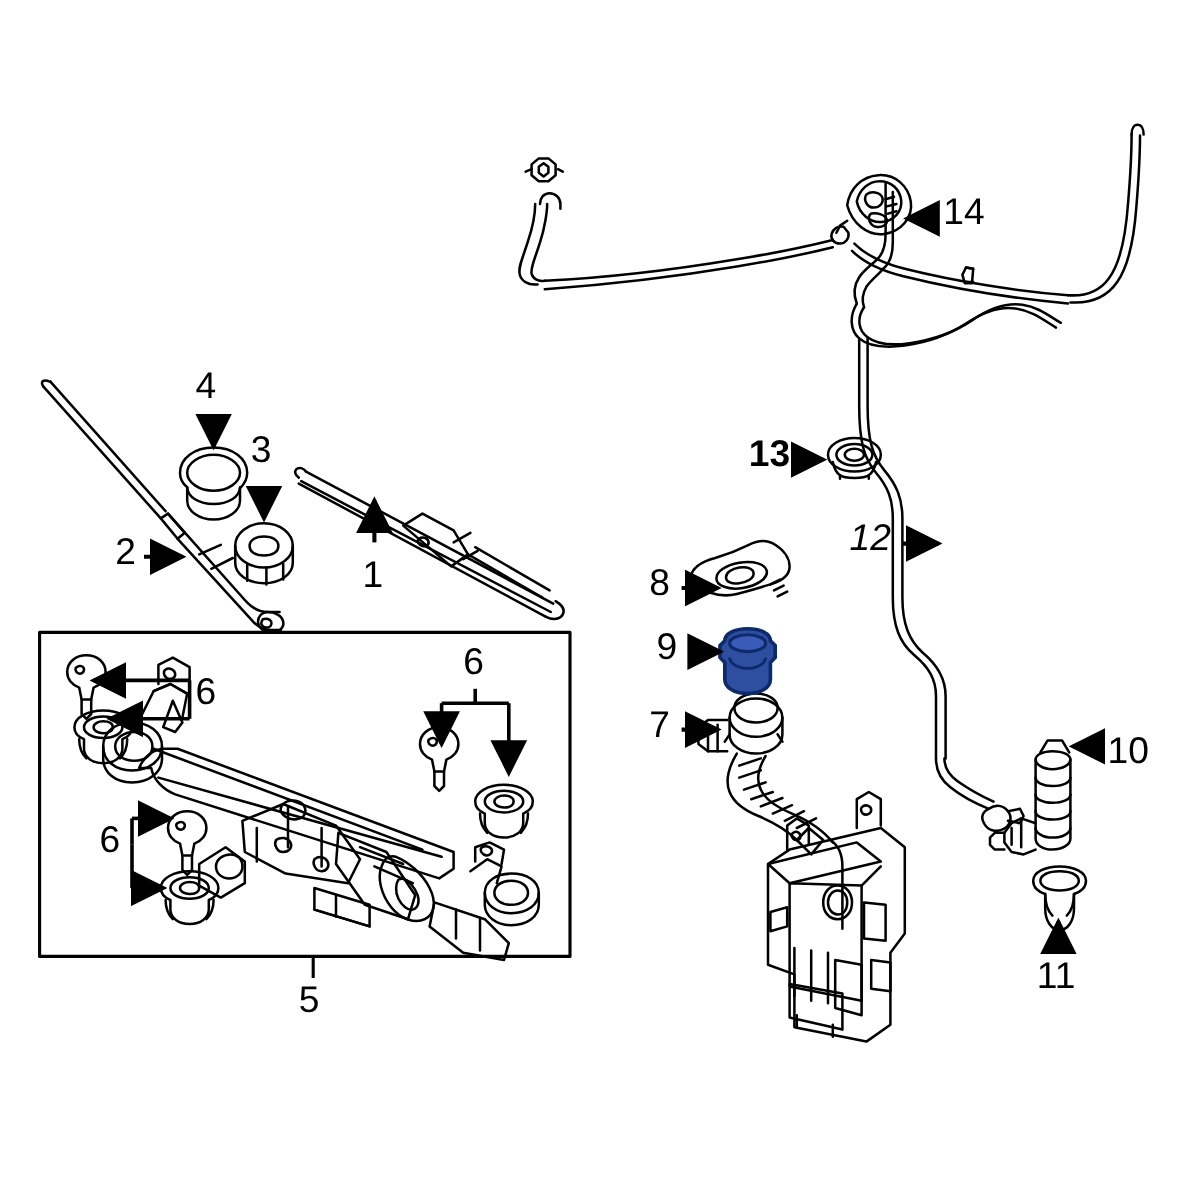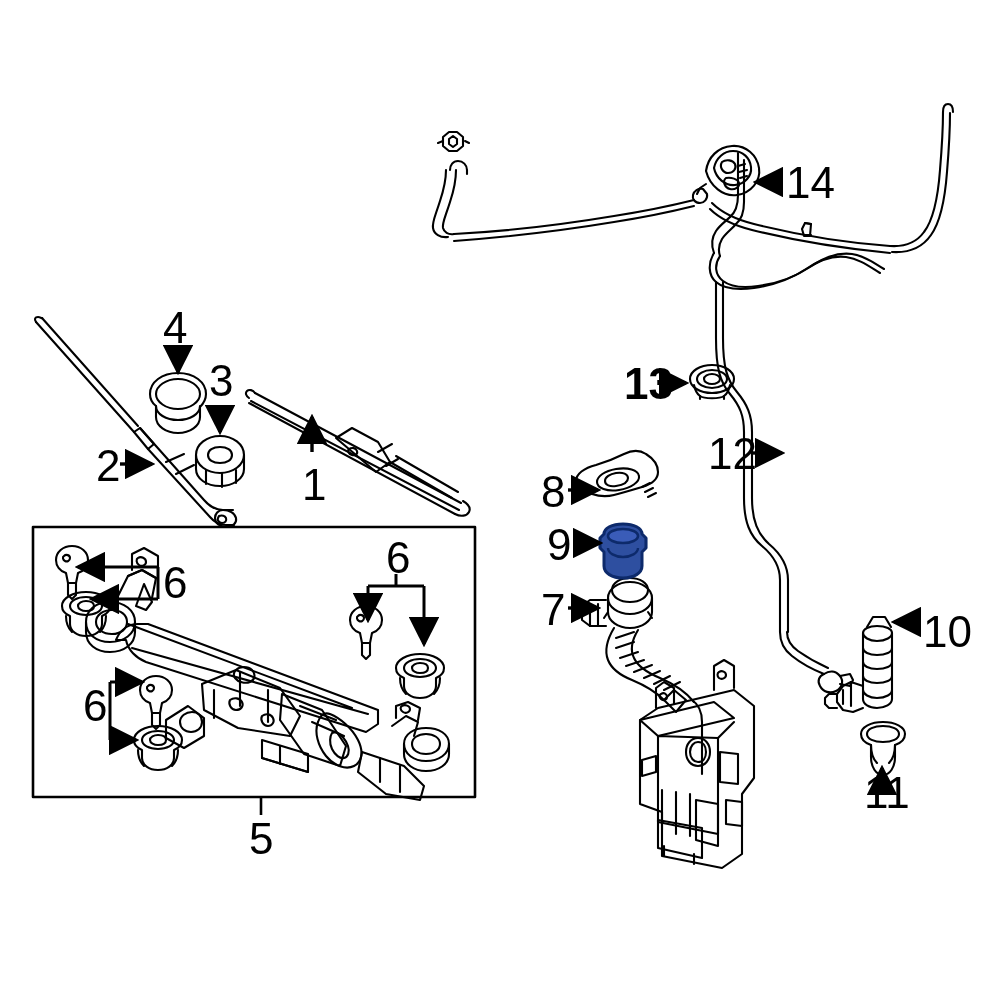--- a/index.html
+++ b/index.html
@@ -14,21 +14,21 @@
     width:1000px;height:1000px;
     background:#ffffff;
   }
   svg.layer{
     position:absolute;left:0;top:0;
     width:1000px;height:1000px;
   }
   .num-label{
     position:absolute;
     font-family:"Liberation Sans", sans-serif;
-    font-size:44px;
+    font-size:31px;
     font-weight:400;
     color:#000000;
     line-height:1;
     letter-spacing:0px;
     user-select:none;
     white-space:nowrap;
   }
 </style>
 </head>
 <body>
@@ -351,18 +351,18 @@
   <div class="num-label" style="left:209px;top:359px;">3</div>
   <div class="num-label" style="left:163px;top:306px;">4</div>
   <div class="num-label" style="left:249px;top:817px;">5</div>
   <div class="num-label" style="left:163px;top:561px;">6</div>
   <div class="num-label" style="left:386px;top:536px;">6</div>
   <div class="num-label" style="left:83px;top:684px;">6</div>
   <div class="num-label" style="left:541px;top:588px;">7</div>
   <div class="num-label" style="left:541px;top:470px;">8</div>
   <div class="num-label" style="left:547px;top:523px;">9</div>
   <div class="num-label" style="left:923px;top:610px;">10</div>
-  <div class="num-label" style="left:864px;top:771px;">11</div>
-  <div class="num-label" style="left:708px;top:432px;">12</div>
+  <div class="num-label" style="left:864px;top:797px;">11</div>
+  <div class="num-label" style="left:708px;top:432px;font-style:italic;">12</div>
   <div class="num-label" style="left:624px;top:362px;font-weight:bold;">13</div>
   <div class="num-label" style="left:786px;top:161px;">14</div>
 
 </div>
 
 </body></html>

